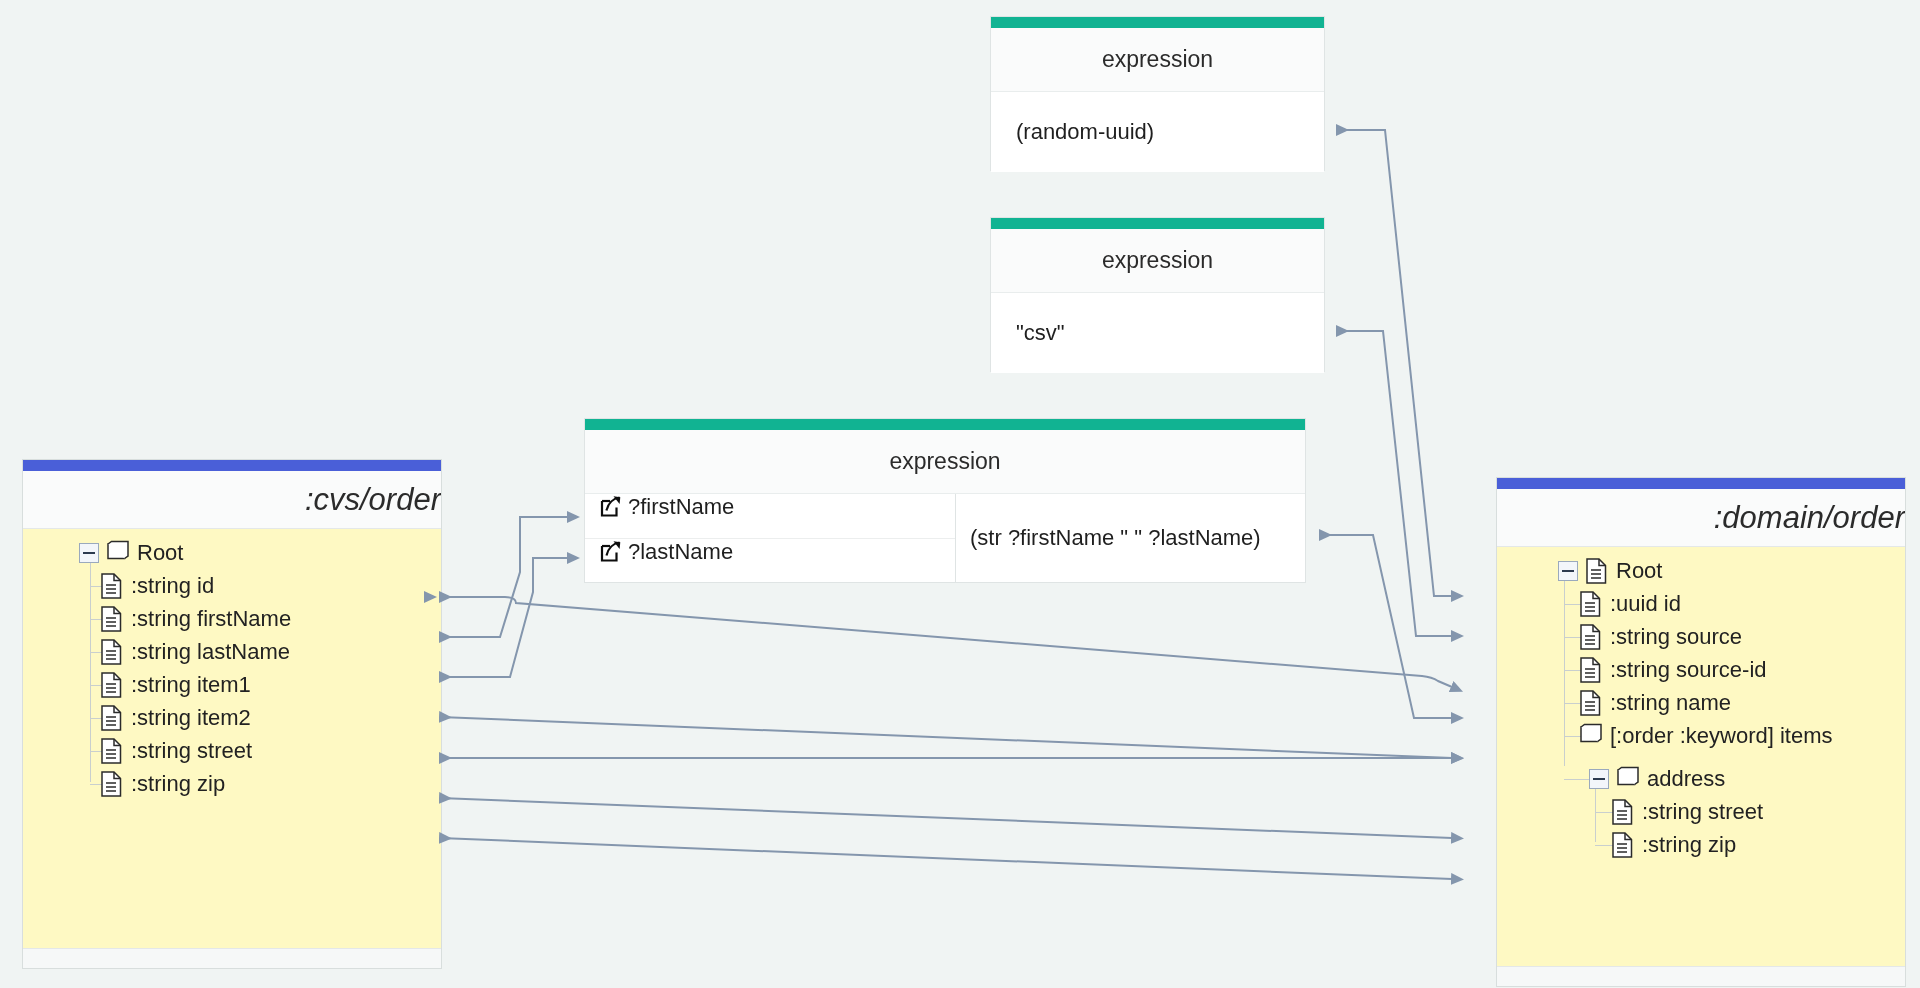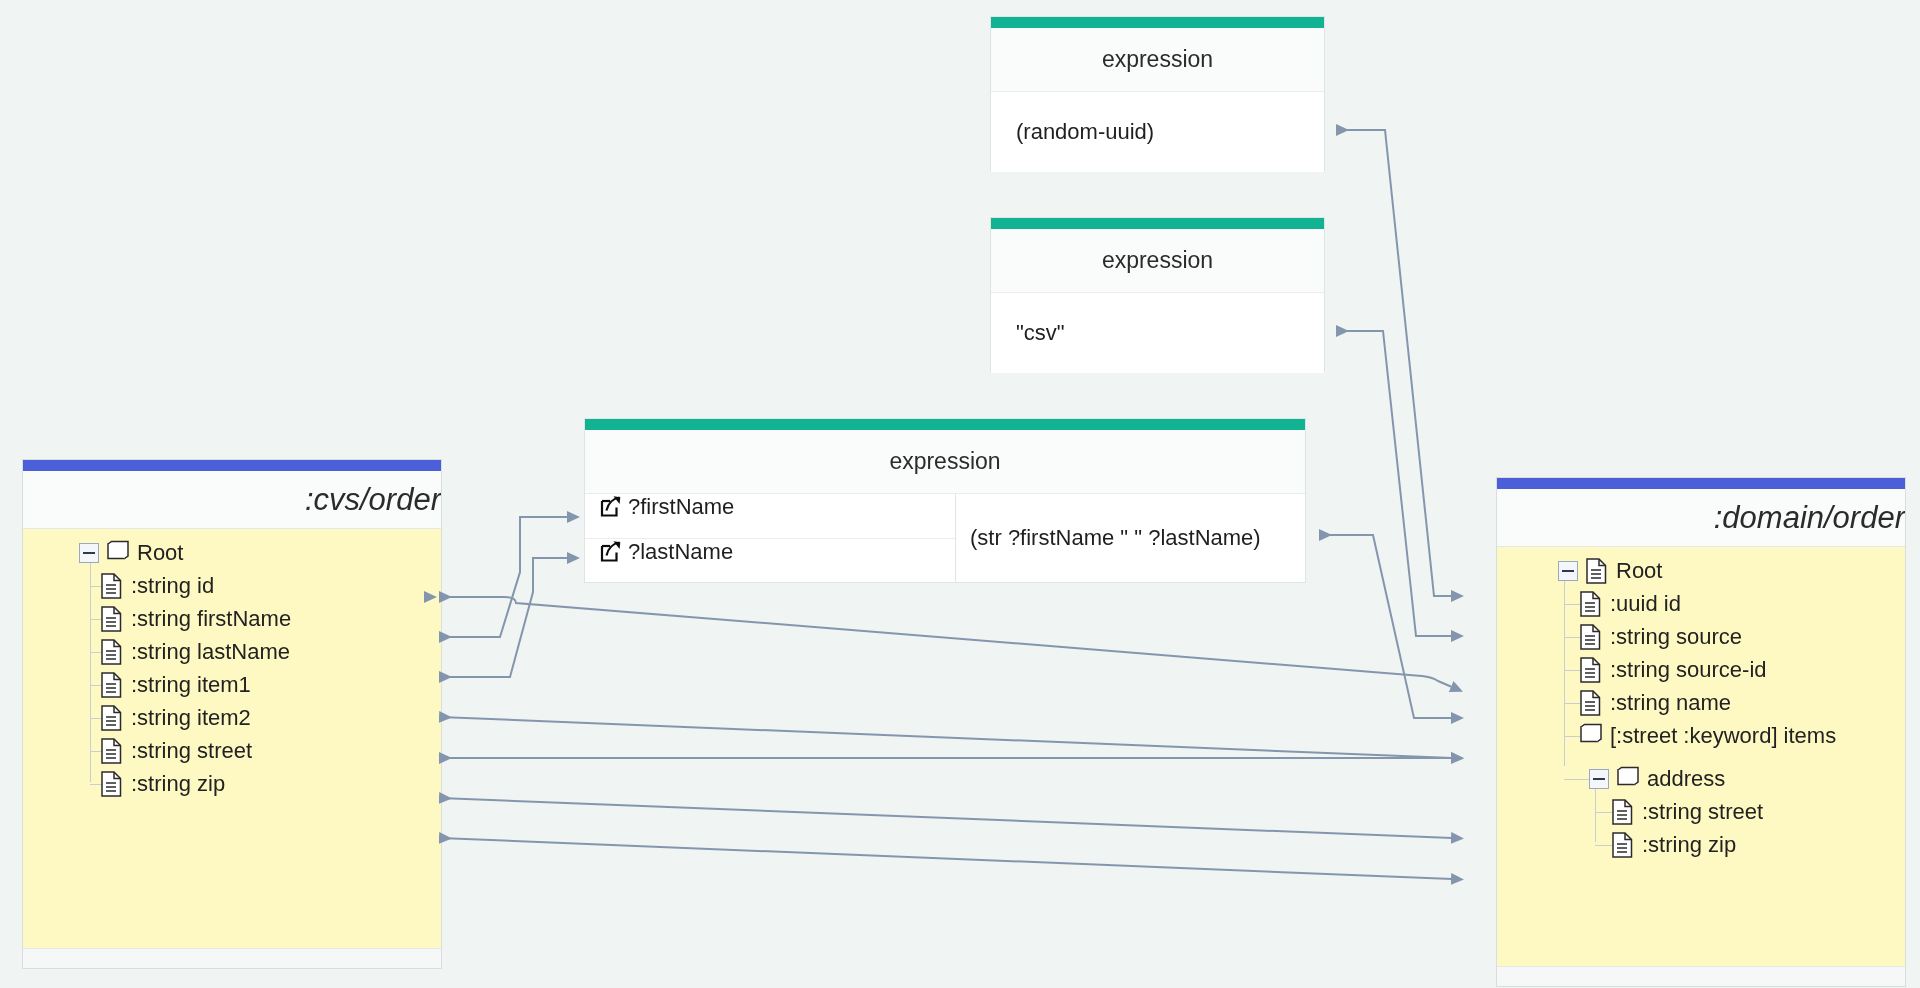--- a/index.html
+++ b/index.html
@@ -379,21 +379,21 @@
         </div>
 
         <div class="row">
           <span class="hline" style="left:-16px; width:31px;"></span>
           <span class="ico">
             <svg width="23" height="20" viewBox="0 0 23 20">
               <path d="M1 4 L1 18.5 L17.5 18.5 L17.5 4 Z" fill="#fff" stroke="#2b2b2b" stroke-width="1.5"></path>
               <path d="M1 4 L4.5 1.5 L21 1.5 L21 16 L17.5 18.5" fill="#fff" stroke="#2b2b2b" stroke-width="1.5"></path>
             </svg>
           </span>
-          <span class="label">[:street :keyword] items</span>
+          <span class="label">[:order :keyword] items</span>
         </div>
 
         <div class="row" style="margin-left:9px;margin-top:10px;">
           <span class="hline" style="left:-25px; width:25px;"></span>
           <span class="toggle"></span>
           <span class="ico">
             <svg width="23" height="20" viewBox="0 0 23 20">
               <path d="M1 4 L1 18.5 L17.5 18.5 L17.5 4 Z" fill="#fff" stroke="#2b2b2b" stroke-width="1.5"></path>
               <path d="M1 4 L4.5 1.5 L21 1.5 L21 16 L17.5 18.5" fill="#fff" stroke="#2b2b2b" stroke-width="1.5"></path>
             </svg>

